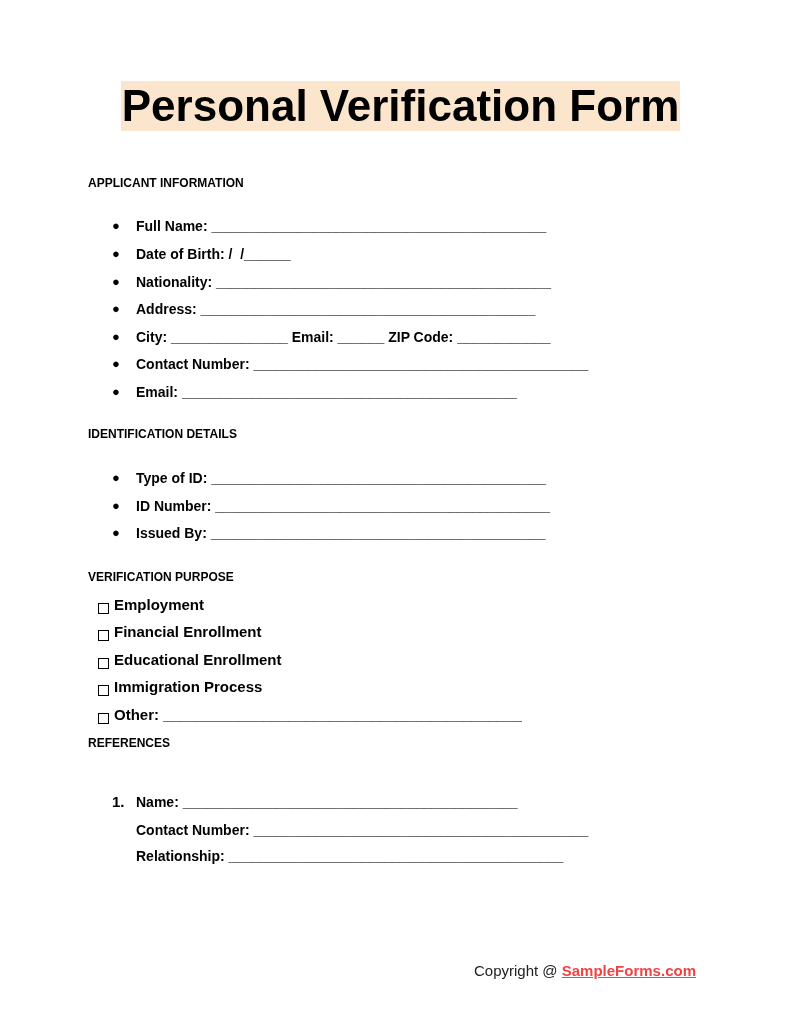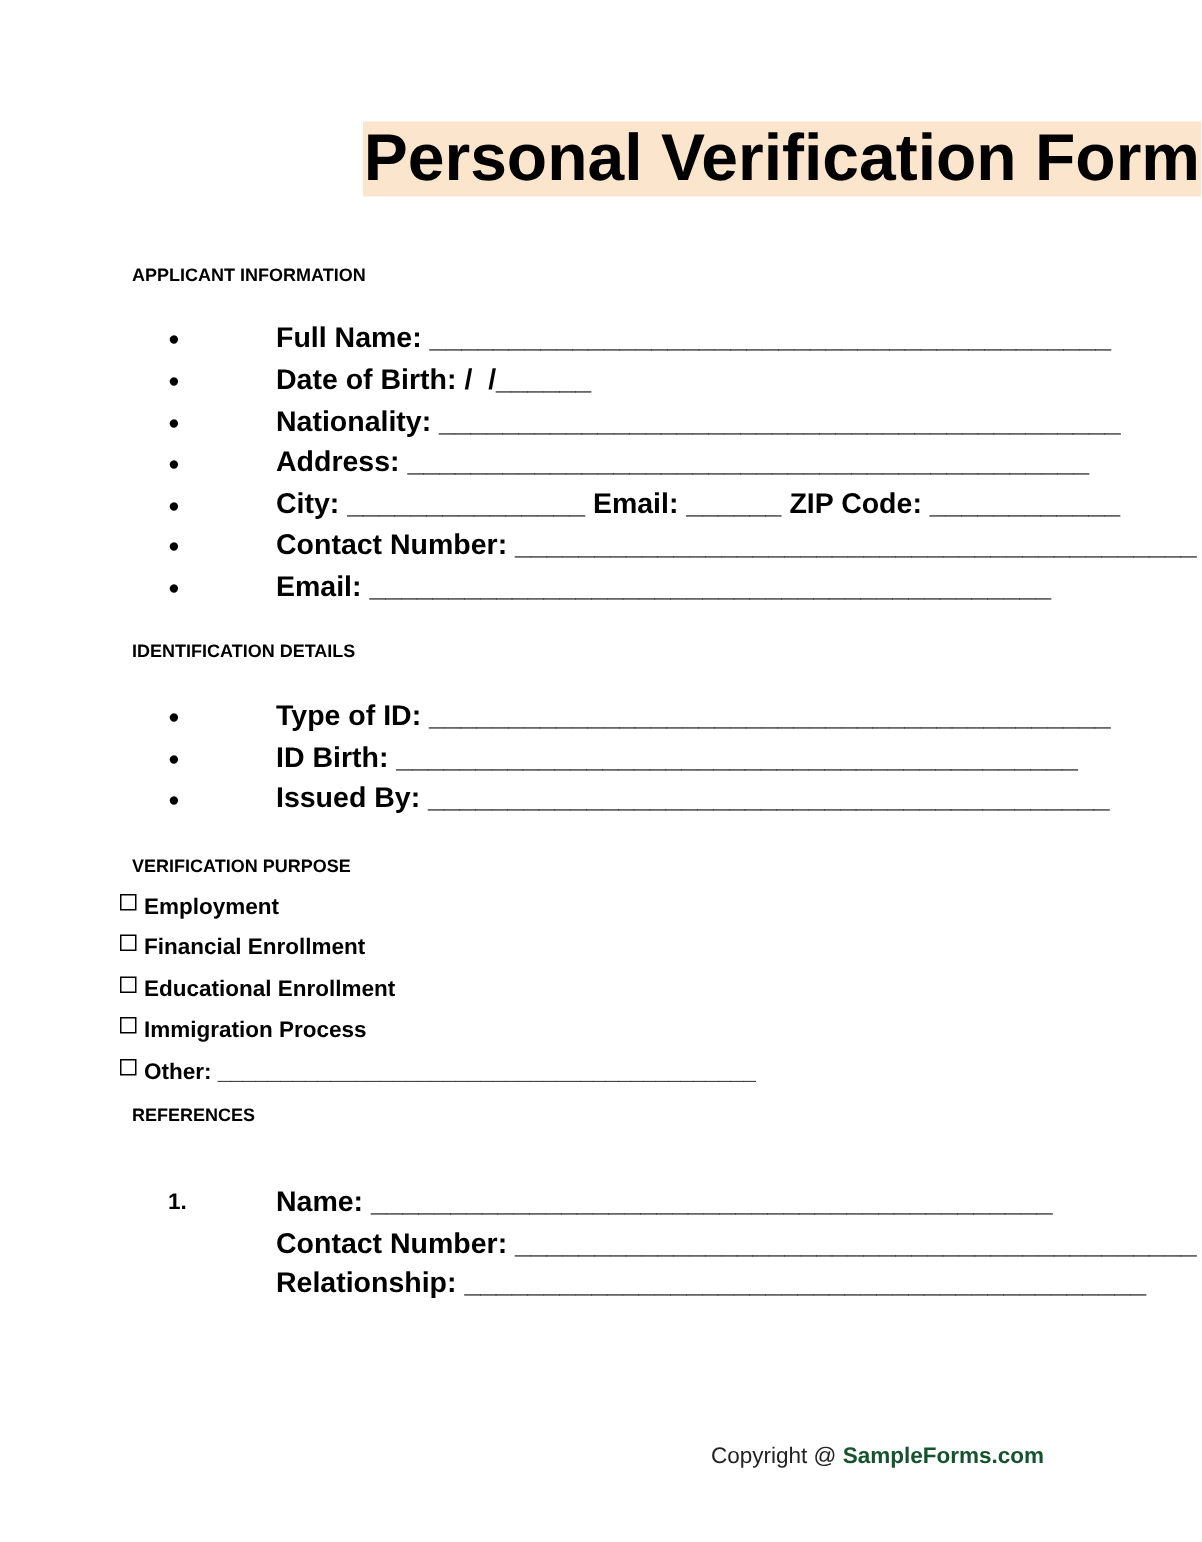--- a/index.html
+++ b/index.html
@@ -1,26 +1,26 @@
 <!DOCTYPE html>
 <html><head>
   <meta charset="utf-8">
   <style>
     html, body { margin: 0; padding: 0; background: #ffffff; }
     body { width: 801px; height: 1028px; position: relative; font-family: "Liberation Sans", sans-serif; color: #000; }
-    .title-wrap { position: absolute; left: 0; right: 0; top: 81px; text-align: right; }
+    .title-wrap { position: absolute; left: 0; right: 0; top: 81px; text-align: center; }
     .title { display: inline-block; background: #fce5cd; font-weight: bold; font-size: 44px; line-height: 50px; padding: 0 1px; letter-spacing: 0px; }
     .heading { position: absolute; left: 88px; font-weight: bold; font-size: 12px; line-height: 18px; }
-    .row { position: absolute; left: 136px; font-weight: bold; font-size: 19px; line-height: 18px; white-space: pre; margin-left: 48px; }
+    .row { position: absolute; left: 136px; font-weight: bold; font-size: 14px; line-height: 18px; white-space: pre; }
     .bullet { position: absolute; left: 112px; font-size: 13px; line-height: 18px; }
     .num { position: absolute; left: 112px; font-weight: bold; font-size: 15px; line-height: 18px; }
-    .cb-row { position: absolute; left: 80px; font-weight: bold; font-size: 15px; line-height: 18px; white-space: pre; display: flex; align-items: flex-start; }
+    .cb-row { position: absolute; left: 98px; font-weight: bold; font-size: 15px; line-height: 18px; white-space: pre; display: flex; align-items: flex-end; }
     .cb { display: inline-block; width: 11px; height: 11px; border: 1.5px solid #000; margin-right: 5px; box-sizing: border-box; }
     .footer { position: absolute; left: 474px; top: 962px; font-size: 15px; line-height: 18px; color: #222; }
-    .footer a { color: #14532d; font-weight: bold; }
+    .footer a { color: #ef4444; font-weight: bold; text-decoration: underline; }
   </style>
 </head>
 <body>
 
 <div class="title-wrap">
   <span class="title">Personal Verification Form</span>
 </div>
 
 <div class="heading" style="top:174px">APPLICANT INFORMATION</div>
 
@@ -36,21 +36,21 @@
 <div class="row" style="top:328px">City: _______________ Email: ______ ZIP Code: ____________</div>
 <span class="bullet" style="top:355px">●</span>
 <div class="row" style="top:355px">Contact Number: ___________________________________________</div>
 <span class="bullet" style="top:383px">●</span>
 <div class="row" style="top:383px">Email: ___________________________________________</div>
 
 <div class="heading" style="top:425px">IDENTIFICATION DETAILS</div>
 <span class="bullet" style="top:469px">●</span>
 <div class="row" style="top:469px">Type of ID: ___________________________________________</div>
 <span class="bullet" style="top:497px">●</span>
-<div class="row" style="top:497px">ID Birth: ___________________________________________</div>
+<div class="row" style="top:497px">ID Number: ___________________________________________</div>
 <span class="bullet" style="top:524px">●</span>
 <div class="row" style="top:524px">Issued By: ___________________________________________</div>
 
 <div class="heading" style="top:568px">VERIFICATION PURPOSE</div>
 <div class="cb-row" style="top:596px">
   <span class="cb"></span><span>Employment</span>
 </div>
 <div class="cb-row" style="top:623px">
   <span class="cb"></span><span>Financial Enrollment</span>
 </div>

